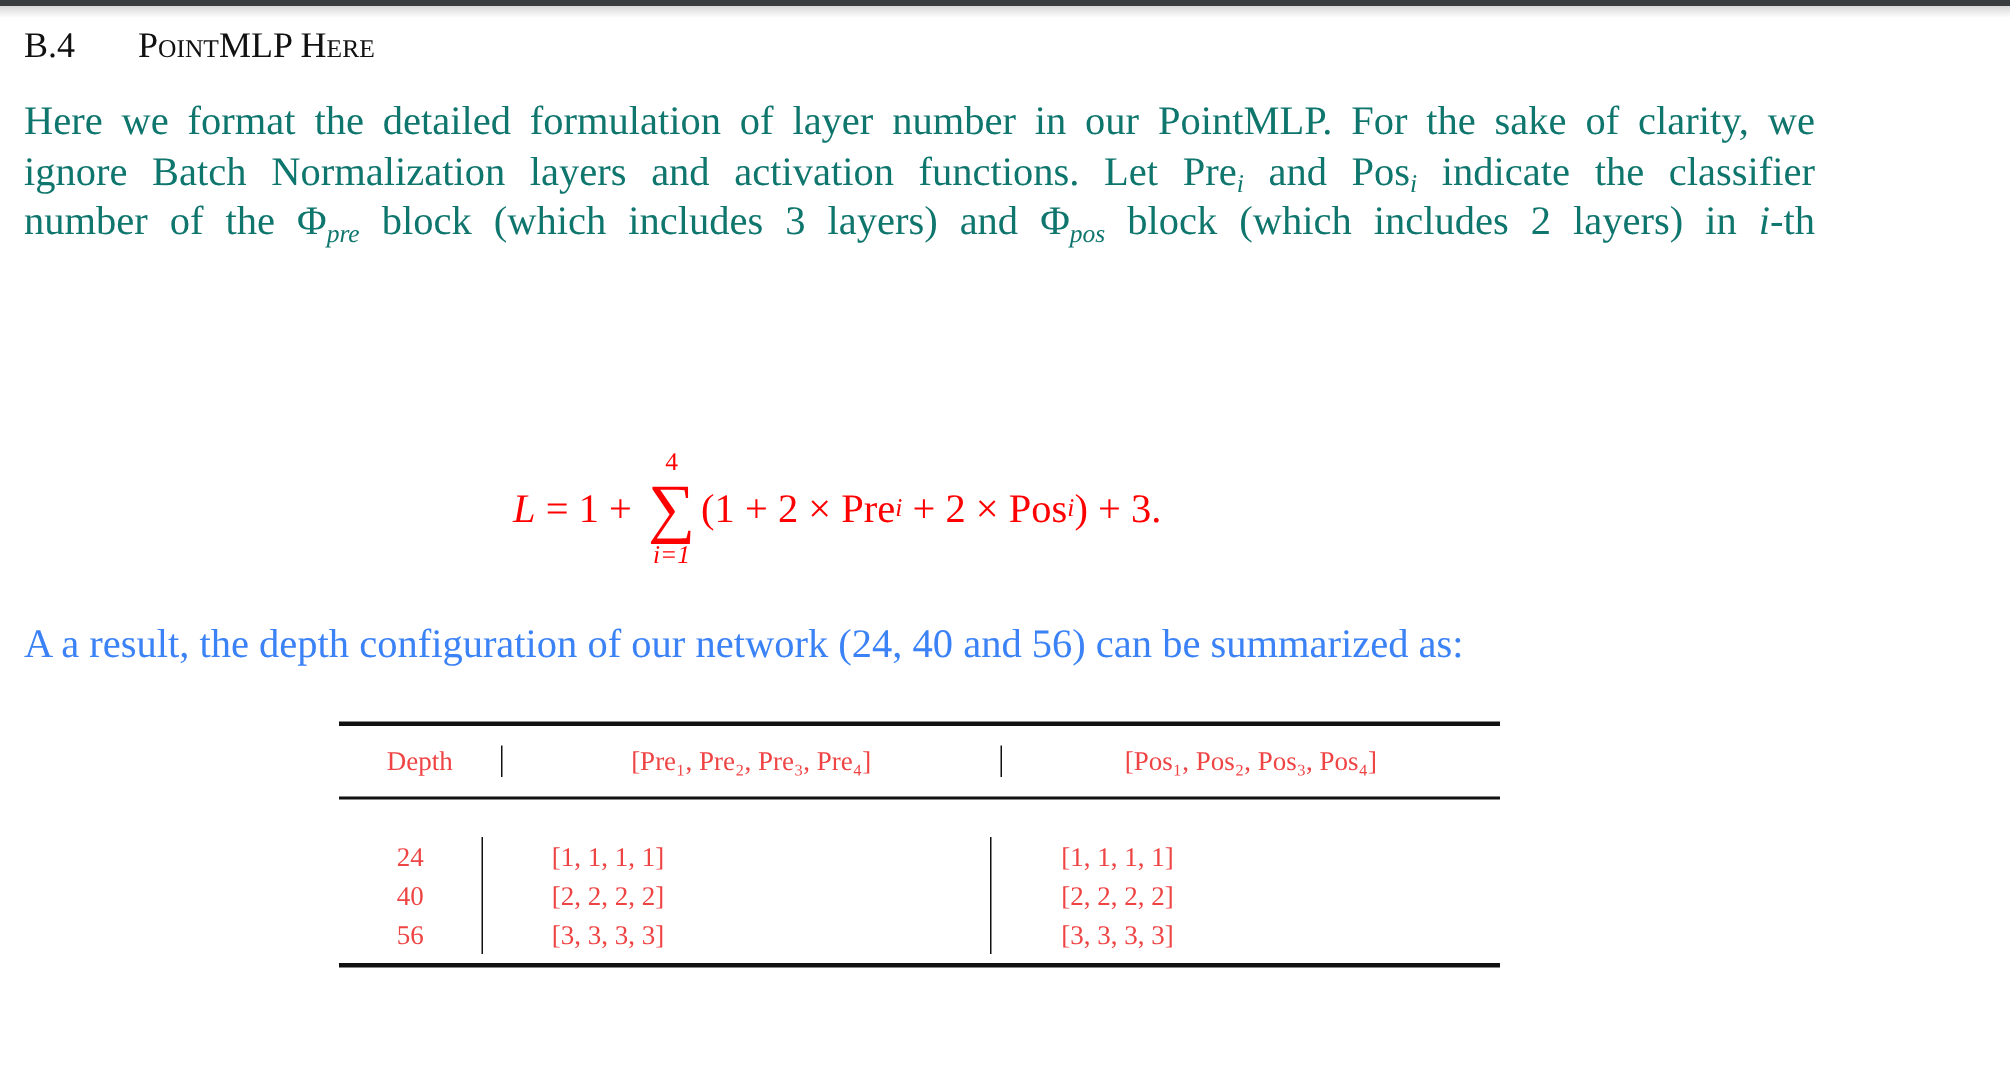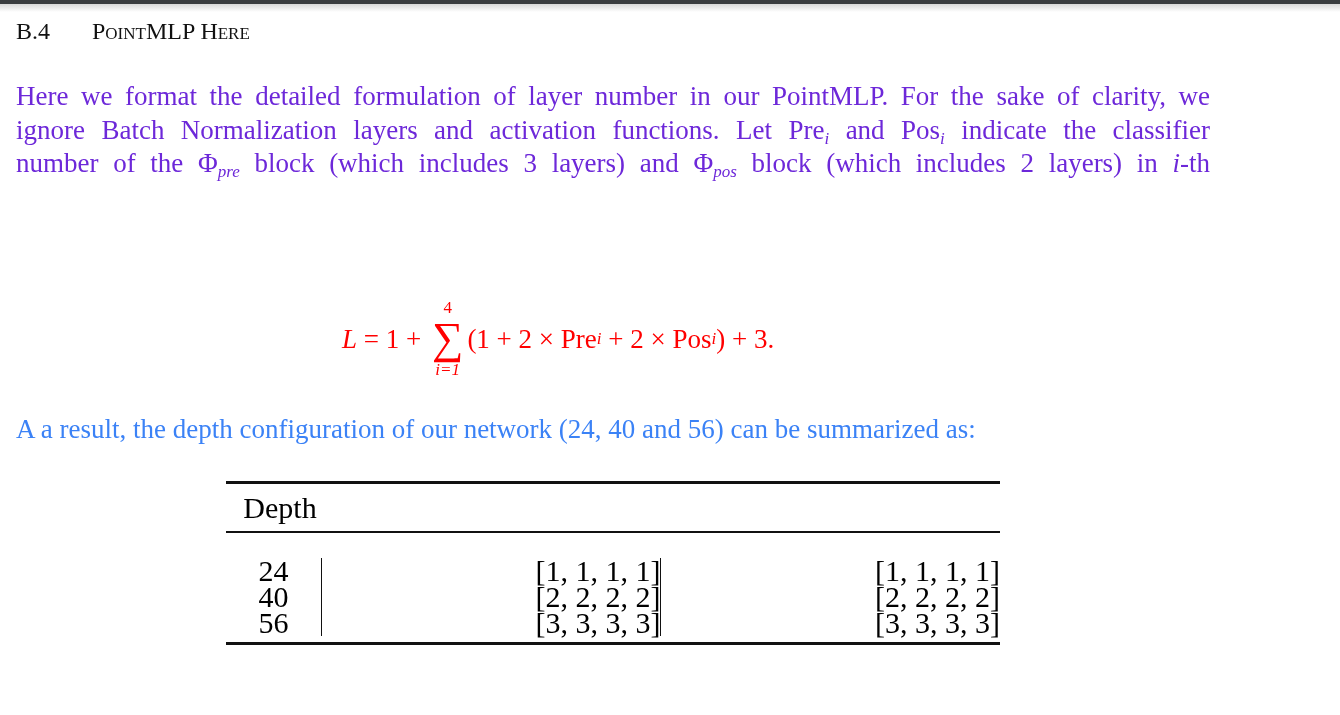--- a/index.html
+++ b/index.html
@@ -16,22 +16,22 @@
       position: absolute; left: 0; top: 4px; width: 1340px; height: 8px;
       background: linear-gradient(#d8d8d8, #ffffff);
     }
     .heading {
       position: absolute; left: 16px; top: 18px; font-size: 24px; color: #111;
       white-space: nowrap;
     }
     .heading .num { display: inline-block; width: 76px; }
     .heading .sc { font-variant: small-caps; }
     .para {
-      position: absolute; left: 16px; top: 80px; width: 1194px;
-      font-size: 27px; line-height: 33.5px; color: #6d28d9;
+      position: absolute; left: 16px; top: 64px; width: 1194px;
+      font-size: 27px; line-height: 33.5px; color: #0f766e;
       text-align: justify;
     }
     .para .line { display: block; text-align: justify; text-align-last: justify; white-space: nowrap; height: 33.5px; }
     .para .line.last { text-align-last: left; }
     .math { font-style: italic; }
     .roman { font-style: normal; }
     sub.s { font-size: 17px; vertical-align: -5px; line-height: 0; }
     .equation {
       position: absolute; left: 342px; top: 298px; color: #ff0000;
       font-size: 27px; white-space: nowrap;
@@ -39,33 +39,33 @@
     .eq-row { display: flex; align-items: center; }
     .sumblock { display: inline-flex; flex-direction: column; align-items: center; margin: 0 4px; }
     .sumblock .up { font-size: 17px; height: 20px; line-height: 20px; }
     .sumblock .sig { font-size: 44px; line-height: 42px; }
     .sumblock .lo { font-size: 17px; height: 20px; line-height: 20px; font-style: italic; }
     .result {
       position: absolute; left: 16px; top: 414px; font-size: 27px; color: #3b82f6; white-space: nowrap;
     }
     .tbl {
       position: absolute; left: 226px; top: 481px; width: 774px;
-      font-size: 30px; color: #000000;
+      font-size: 18px; color: #ef4444;
     }
     .rule-thick { height: 3px; background: #111; }
     .rule-thin { height: 1.5px; background: #111; }
     .thead { display: flex; height: 47px; align-items: center; }
     .tbody { display: flex; padding: 5px 0 6px 0; margin-top: 20px; }
     .col-depth { width: 108px; text-align: center; }
     .col-pre { width: 333px; text-align: center; }
     .col-pos { width: 333px; text-align: center; }
     .vsep { border-left: 1.5px solid #111; }
     .cell { height: 26px; line-height: 26px; }
     .tbody .col-depth .cell { text-align: center; }
-    .tbody .col-pre, .tbody .col-pos { display: flex; flex-direction: column; align-items: flex-end; padding-left: 46px; }
+    .tbody .col-pre, .tbody .col-pos { display: flex; flex-direction: column; align-items: flex-start; padding-left: 46px; }
   </style>
 </head>
 <body>
 
 <div class="topbar"></div>
 <div class="topshade"></div>
 
 <div class="heading">
   <span class="num">B.4</span><span class="sc">PointMLP Here</span>
 </div>
@@ -92,20 +92,22 @@
     <span style="white-space:pre">) + 3.</span>
   </div>
 </div>
 
 <div class="result">A a result, the depth configuration of our network (24, 40 and 56) can be summarized as:</div>
 
 <div class="tbl">
   <div class="rule-thick"></div>
   <div class="thead">
     <div class="col-depth">Depth</div>
+    <div class="col-pre vsep">[Pre₁, Pre₂, Pre₃, Pre₄]</div>
+    <div class="col-pos vsep">[Pos₁, Pos₂, Pos₃, Pos₄]</div>
   </div>
   <div class="rule-thin"></div>
   <div class="tbody">
     <div class="col-depth">
       <div class="cell">24</div>
       <div class="cell">40</div>
       <div class="cell">56</div>
     </div>
     <div class="col-pre vsep">
       <div class="cell">[1, 1, 1, 1]</div>

